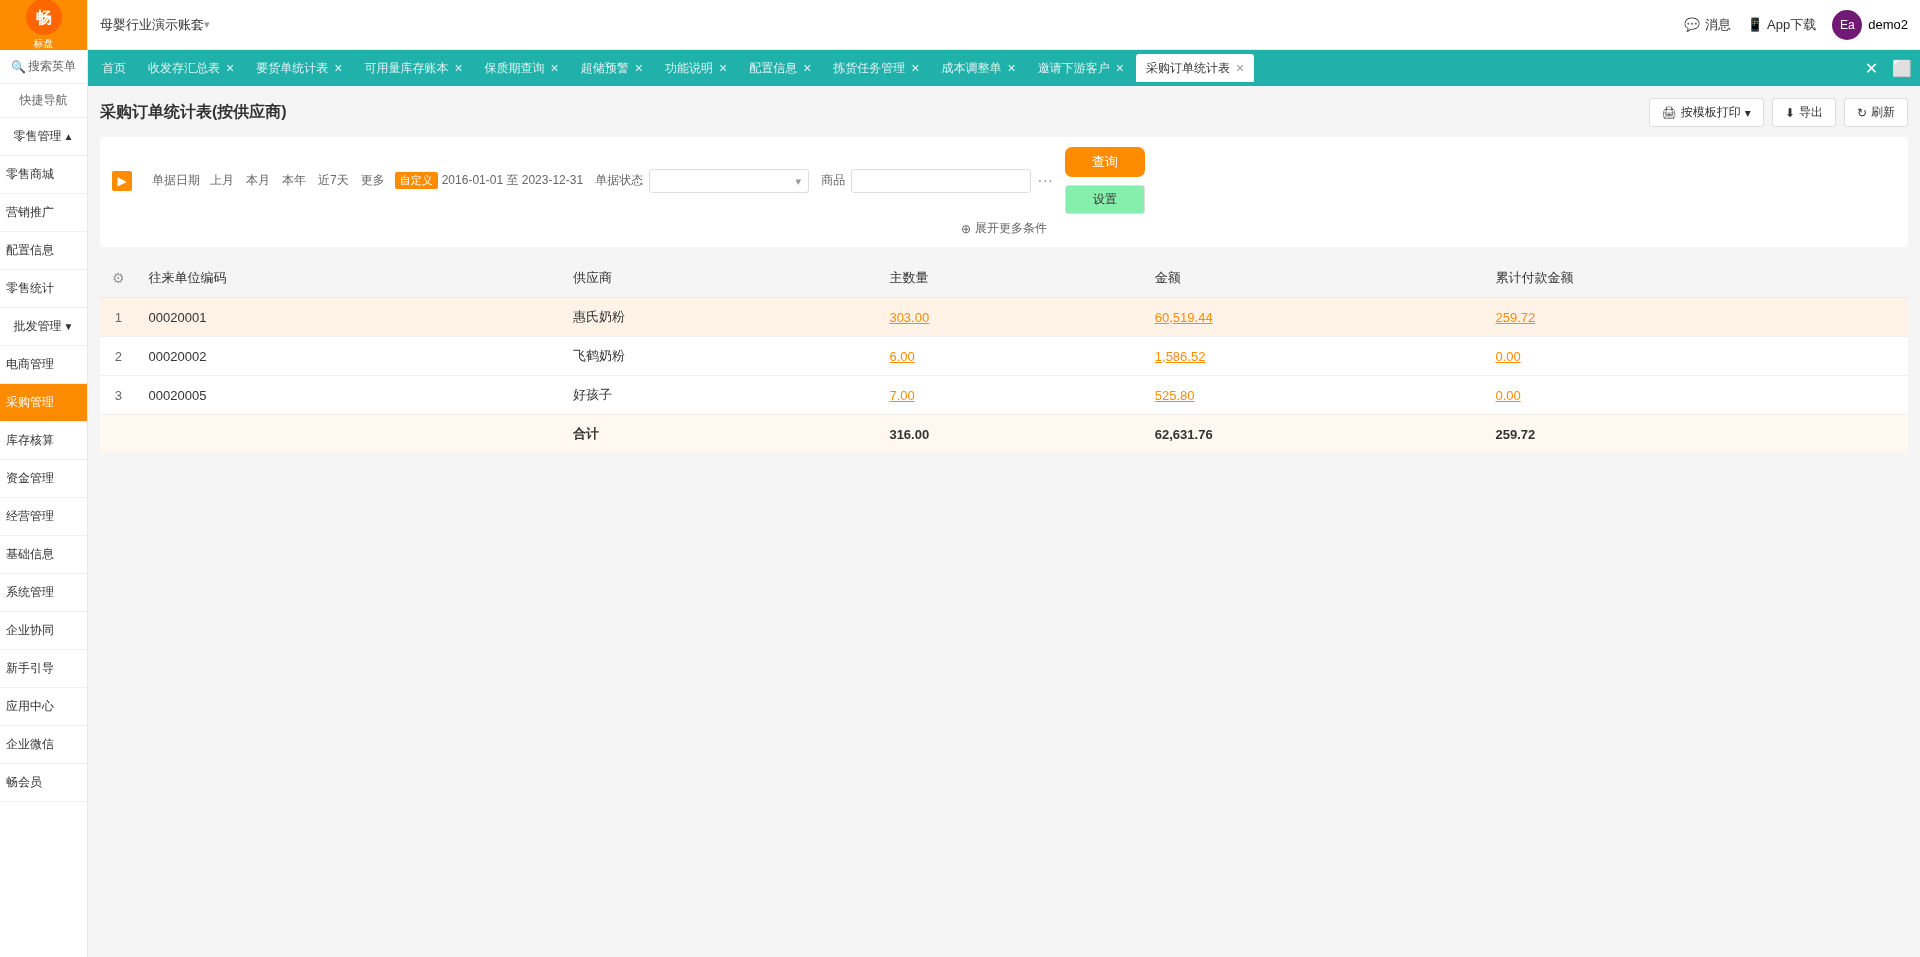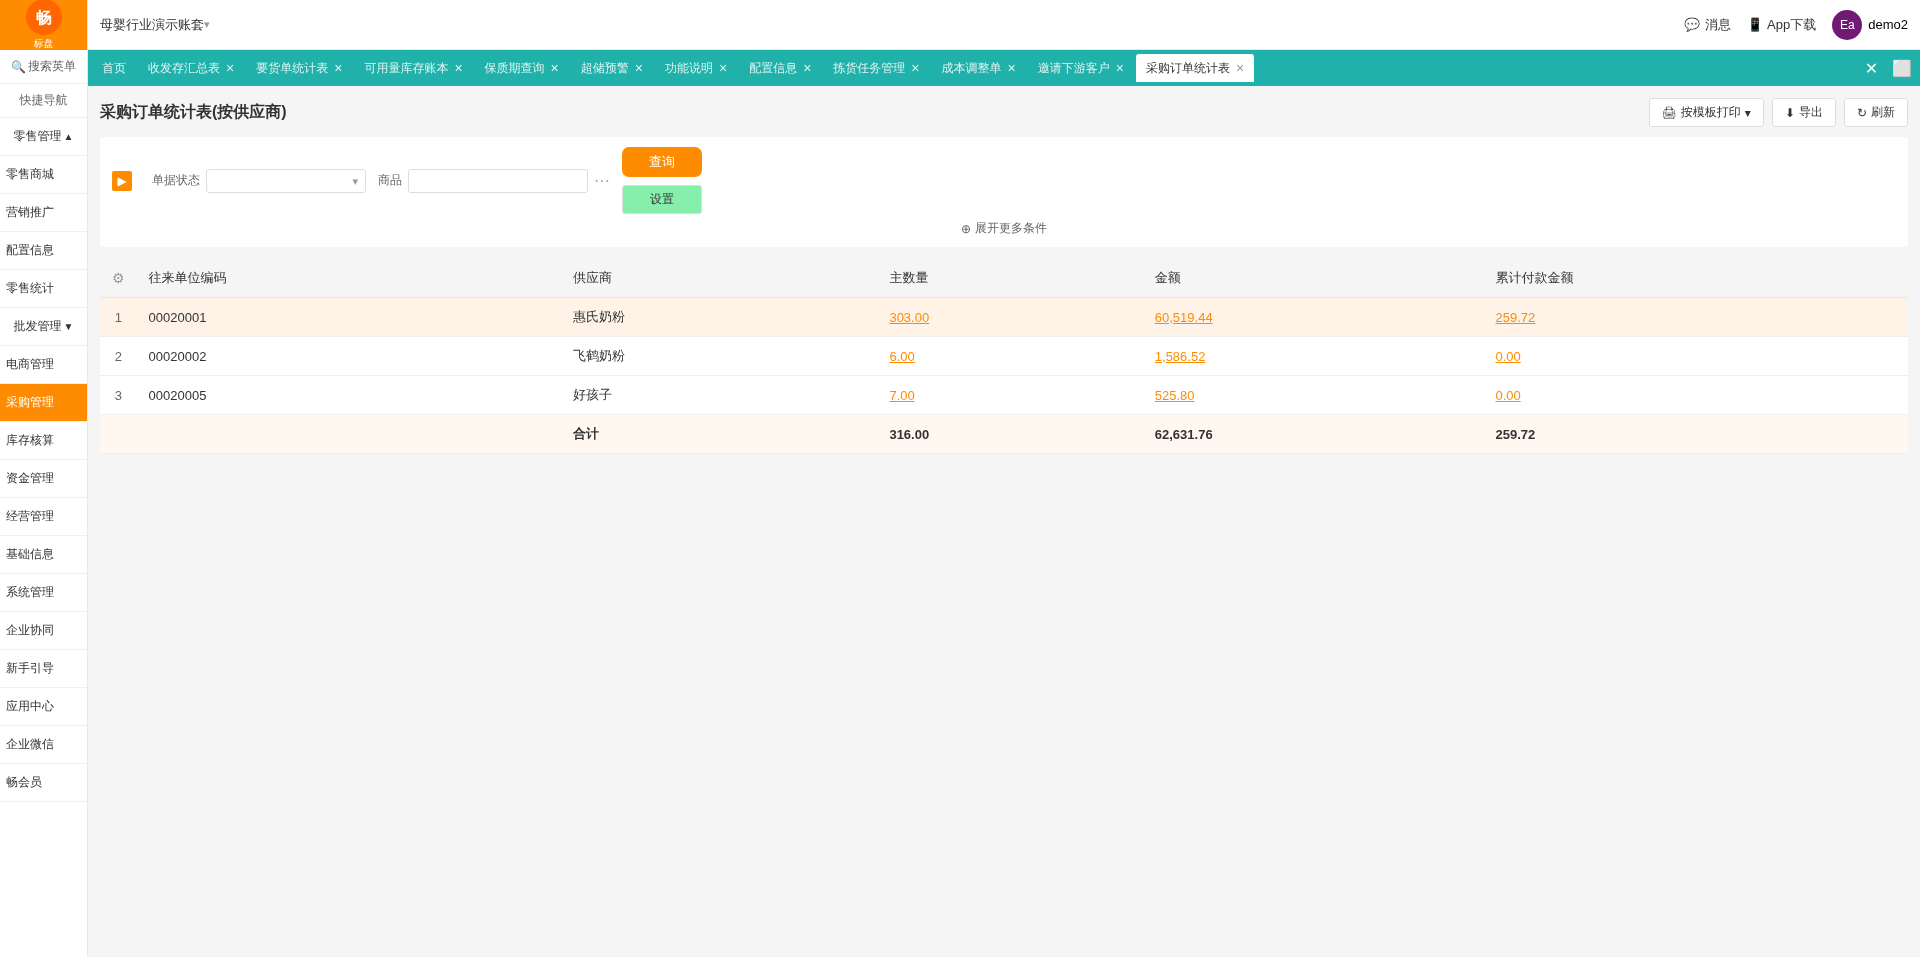--- a/index.html
+++ b/index.html
@@ -274,20 +274,34 @@
           <span>刷新</span>
         </button>
       </div>
     </div>
 
     <div class="filter-area">
       <div class="filter-row">
 
         <div class="expand-arrow">▶</div>
 
+        <div class="filter-item">
+          <span class="filter-label">单据日期</span>
+          <div class="filter-date-btns">
+            <button class="filter-date-btn">上月</button>
+            <button class="filter-date-btn">本月</button>
+            <button class="filter-date-btn">本年</button>
+            <button class="filter-date-btn">近7天</button>
+            <button class="filter-date-btn">更多</button>
+          </div>
+          <div class="filter-date-custom">
+            <span class="filter-date-tag">自定义</span>
+            <span class="filter-date-range">2016-01-01 至 2023-12-31</span>
+          </div>
+        </div>
 
         <div class="filter-item">
           <span class="filter-label">单据状态</span>
           <div class="filter-select-wrap">
             <select class="filter-select">
               <option value=""></option>
             </select>
           </div>
         </div>
 

